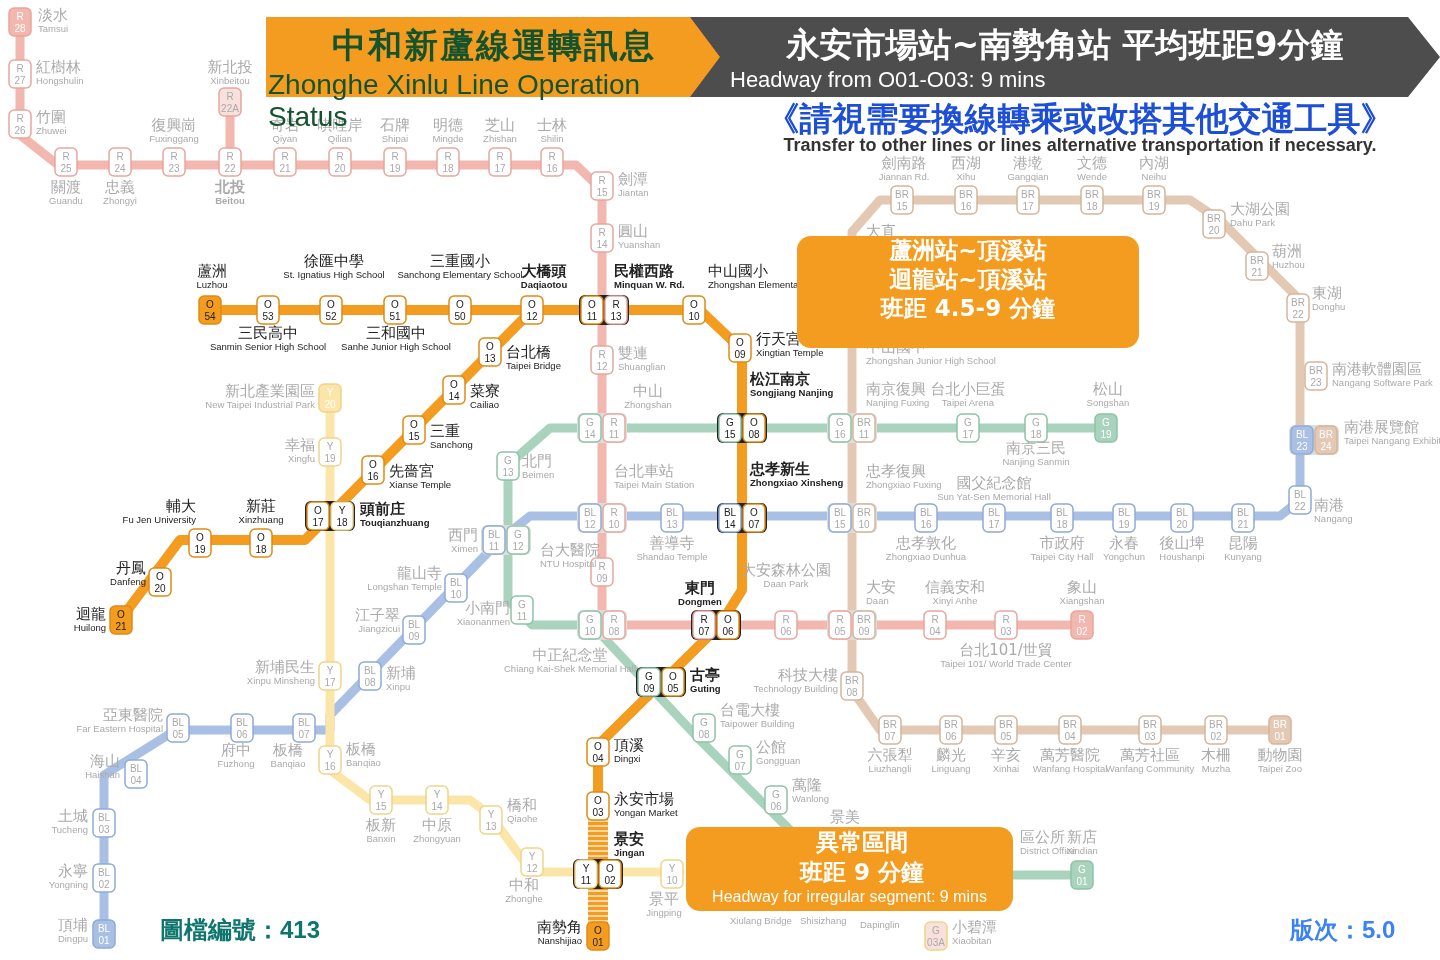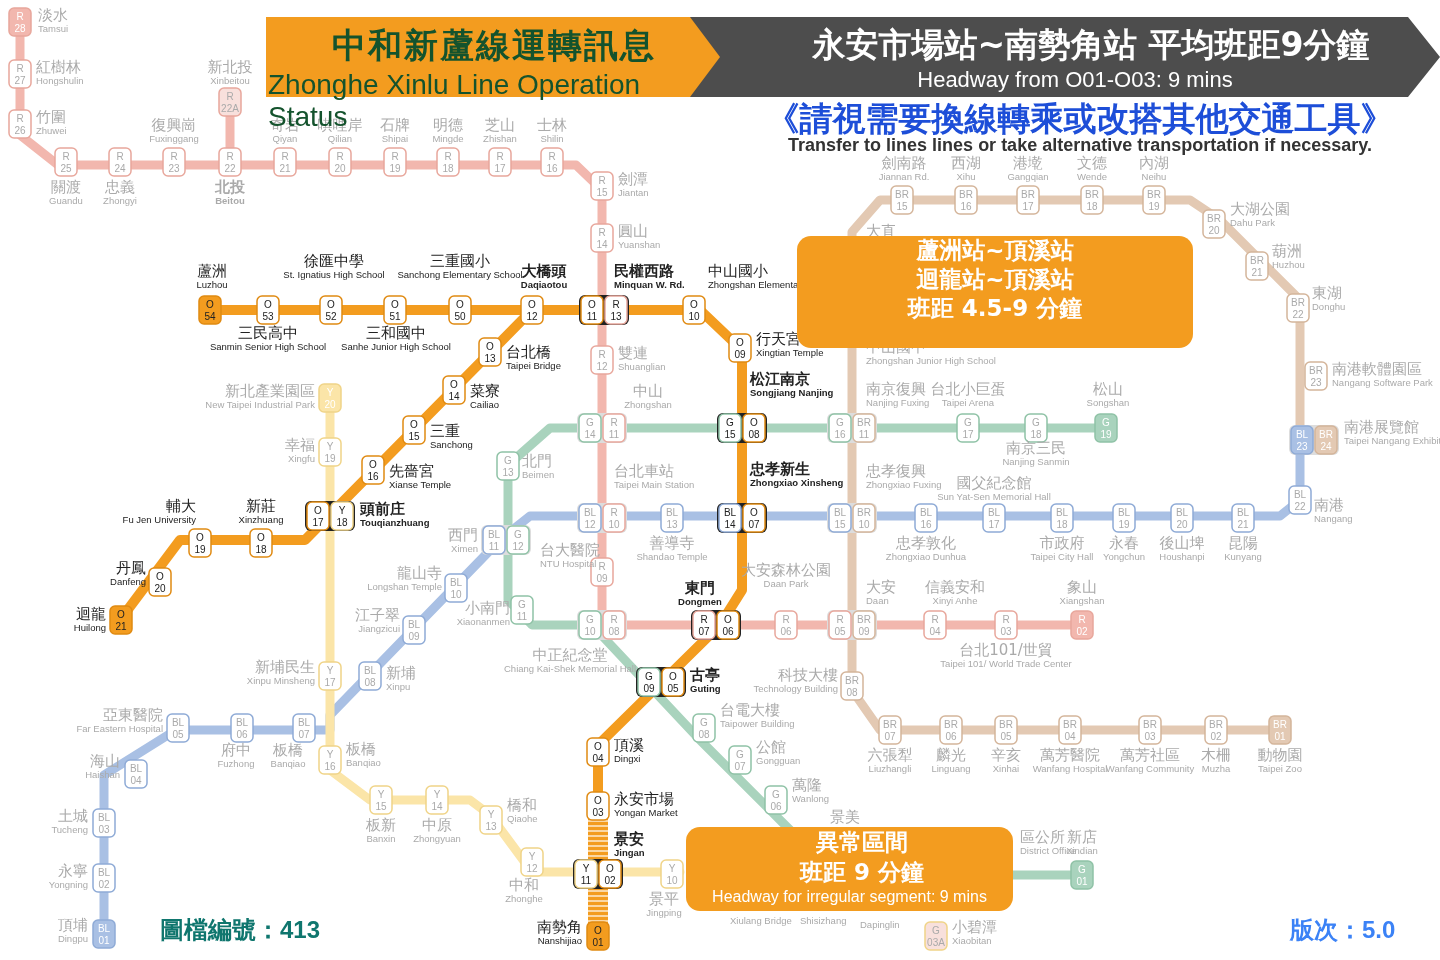--- a/index.html
+++ b/index.html
@@ -3,27 +3,27 @@
 <meta charset="utf-8">
 <style>
   html,body{margin:0;padding:0;background:#fff;}
   body{width:1440px;height:960px;position:relative;overflow:hidden;font-family:"Liberation Sans","DejaVu Sans",sans-serif;}
   #map{position:absolute;left:0;top:0;width:1440px;height:960px;}
   .banner-orange{position:absolute;left:266px;top:17px;width:456px;height:80px;background:#f39c1f;color:#14532d;}
   .banner-orange .zh{position:absolute;left:0;right:0;top:6px;text-align:center;font-size:34px;font-weight:bold;letter-spacing:2px;font-family:"DejaVu Sans",sans-serif;}
   .banner-orange .en{position:absolute;left:2px;right:0;top:52px;text-align:left;font-size:28px;}
   .banner-gray{position:absolute;left:690px;top:17px;width:750px;height:80px;}
   .banner-gray svg{position:absolute;left:0;top:0;}
-  .banner-gray .zh{position:absolute;left:56px;width:690px;top:6px;text-align:center;font-size:33px;font-weight:bold;color:#fff;font-family:"DejaVu Sans",sans-serif;}
-  .banner-gray .en{position:absolute;left:40px;width:690px;top:50px;text-align:center;font-size:22px;color:#fff;}
+  .banner-gray .zh{position:absolute;left:30px;width:690px;top:6px;text-align:center;font-size:33px;font-weight:bold;color:#fff;font-family:"DejaVu Sans",sans-serif;}
+  .banner-gray .en{position:absolute;left:40px;width:690px;top:50px;font-size:22px;color:#fff;}
   .notice-zh{position:absolute;left:720px;top:97px;width:720px;text-align:center;font-size:33px;font-weight:bold;color:#1d4ed8;font-family:"DejaVu Sans",sans-serif;}
   .notice-en{position:absolute;left:720px;top:135px;width:720px;text-align:center;font-size:18px;color:#333;font-weight:bold;}
   .callout{position:absolute;background:#f39c1f;color:#fff;border-radius:14px;text-align:center;}
   .callout .l{font-family:"DejaVu Sans",sans-serif;font-weight:bold;}
-  .c1{left:797px;top:236px;width:396px;height:112px;}
+  .c1{left:797px;top:236px;width:342px;height:112px;}
   .c1 .l{font-size:23px;line-height:29px;}
   .c1 .e{font-size:15px;line-height:18px;}
   .c2{left:686px;top:827px;width:327px;height:84px;}
   .c2 .l{font-size:23px;line-height:30px;margin-left:25px;}
   .c2 .e{font-size:16px;line-height:20px;}
   .footer-left{position:absolute;left:160px;top:914px;font-size:24px;color:#0f766e;font-weight:bold;}
   .footer-right{position:absolute;left:1290px;top:914px;font-size:24px;color:#3b82f6;font-weight:bold;}
 </style>
 </head>
 <body>
@@ -1215,21 +1215,21 @@
   <div class="en">Zhonghe Xinlu Line Operation Status</div>
 </div>
 <div class="banner-gray">
   <svg width="750" height="80">
       <polygon points="0,0 718,0 750,40 718,80 0,80 30,40" fill="#4d4d4d"></polygon>
     </svg>
   <div class="zh">永安市場站~南勢角站  平均班距9分鐘</div>
   <div class="en">Headway from O01-O03: 9 mins</div>
 </div>
 <div class="notice-zh">《請視需要換線轉乘或改搭其他交通工具》</div>
-<div class="notice-en">Transfer to lines lines or take alternative transportation if necessary.</div>
+<div class="notice-en">Transfer to other lines or lines alternative transportation if necessary.</div>
 
 <div class="callout c1">
   <div class="l">蘆洲站~頂溪站</div>
   <div class="l">迴龍站~頂溪站</div>
   <div class="l">班距 4.5-9 分鐘</div>
 </div>
 <div class="callout c2">
   <div class="l">異常區間</div>
   <div class="l">班距 9 分鐘</div>
   <div class="e">Headway for irregular segment: 9 mins</div>

